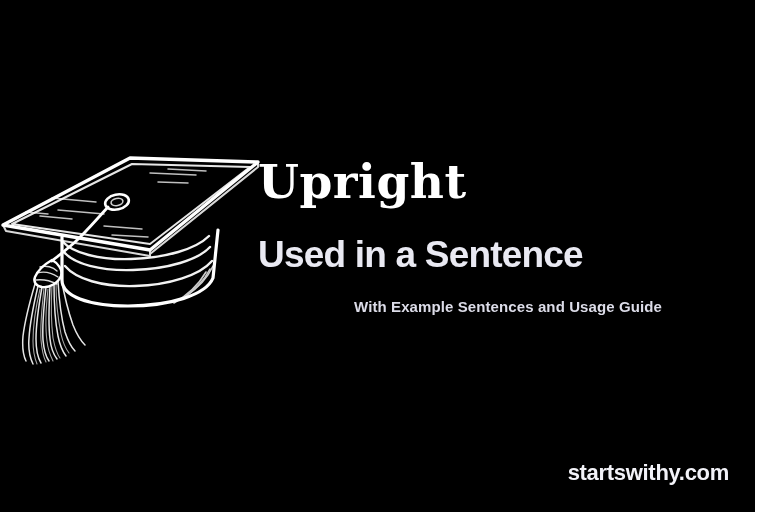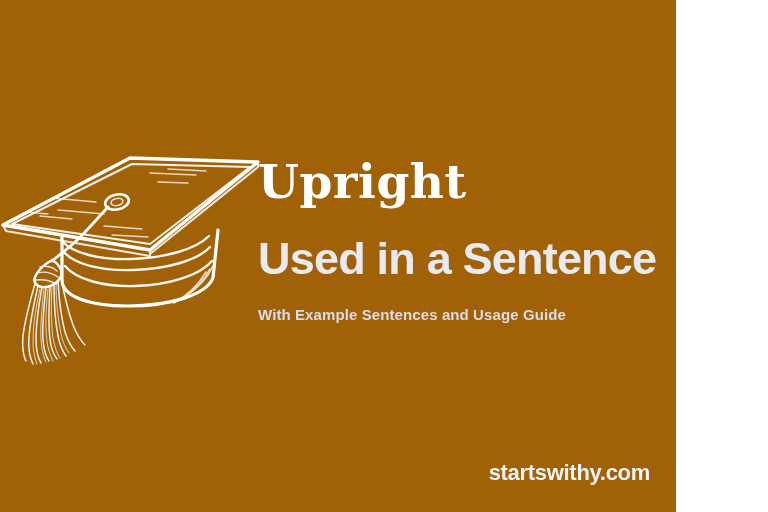--- a/index.html
+++ b/index.html
@@ -9,23 +9,23 @@
   }
   body {
     width: 768px;
     height: 512px;
     overflow: hidden;
     font-family: "Liberation Sans", sans-serif;
   }
 
   #poster {
     position: relative;
-    width: 676px;
+    width: 755px;
     height: 512px;
-    background: #a16207;
+    background: #000000;
     overflow: hidden;
   }
 
   
   #cap-illustration {
     position: absolute;
     left: 0px;
     top: 140px;
     width: 270px;
     height: 235px;
@@ -52,41 +52,42 @@
     letter-spacing: 0.5px;
     color: #ffffff;
     margin: 0;
     padding: 0;
     white-space: nowrap;
   }
 
   #headline {
     font-family: "Liberation Sans", sans-serif;
     font-weight: 700;
-    font-size: 45px;
+    font-size: 37px;
     line-height: 1.0;
     letter-spacing: -0.8px;
     color: #e9e9f2;
     margin: 0;
     padding: 0;
     margin-top: 31px;
     white-space: nowrap;
   }
 
   #subtitle {
     font-family: "Liberation Sans", sans-serif;
     font-weight: 700;
     font-size: 15px;
     line-height: 1.2;
     letter-spacing: 0.1px;
     color: #dcdce8;
     margin: 0;
     padding: 0;
     margin-top: 25px;
     white-space: nowrap;
+    text-align: center;
   }
 
   
   #brand {
     position: absolute;
     right: 26px;
     bottom: 26px;
     font-family: "Liberation Sans", sans-serif;
     font-weight: 700;
     font-size: 22px;

